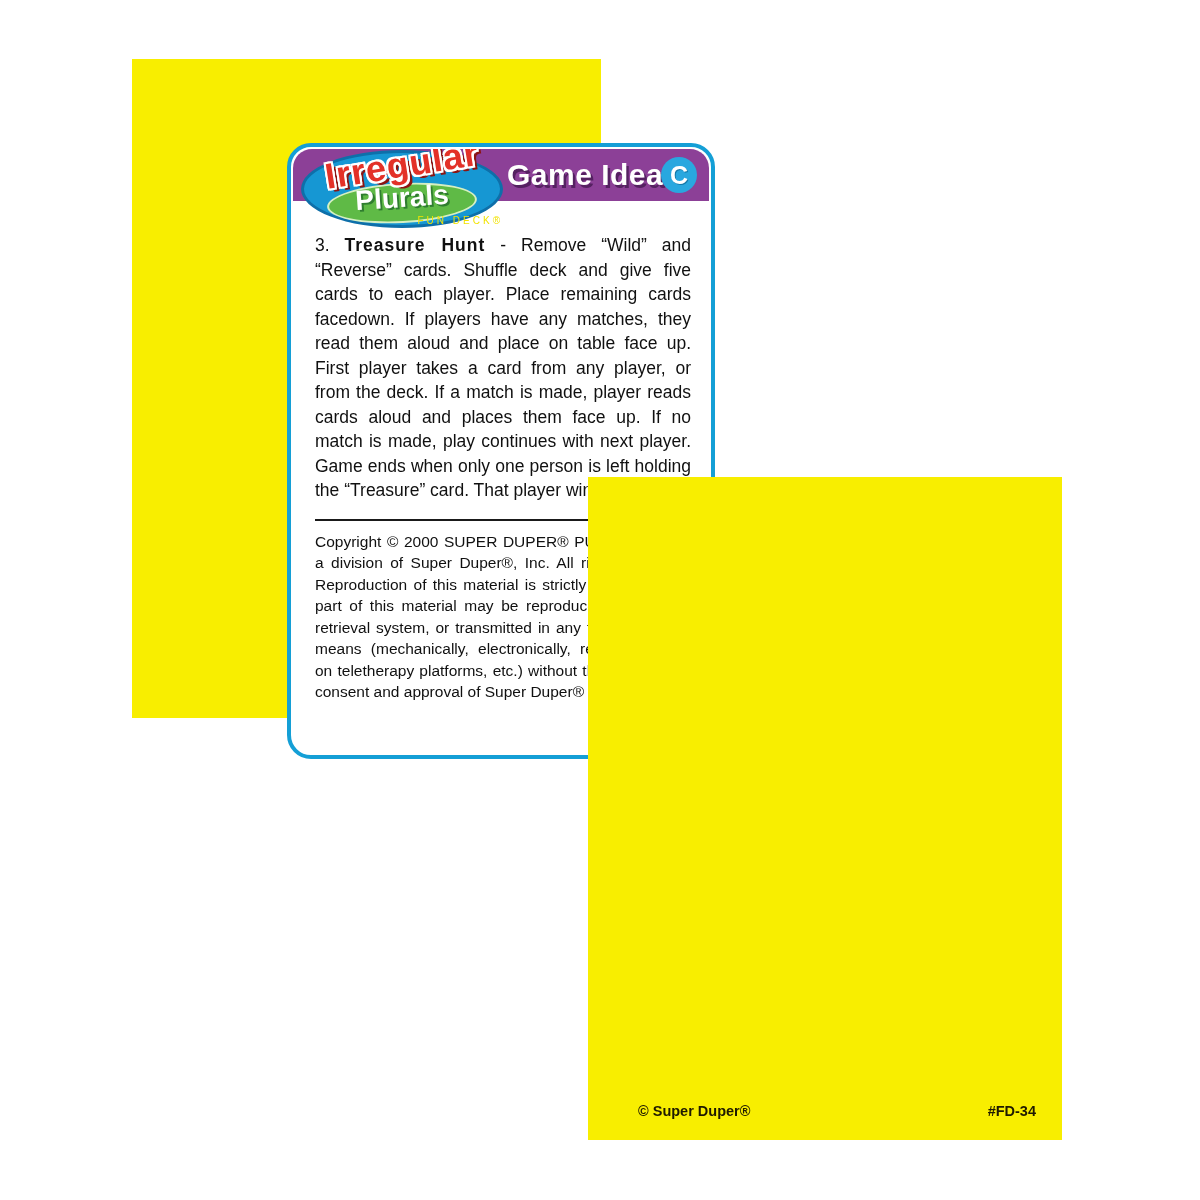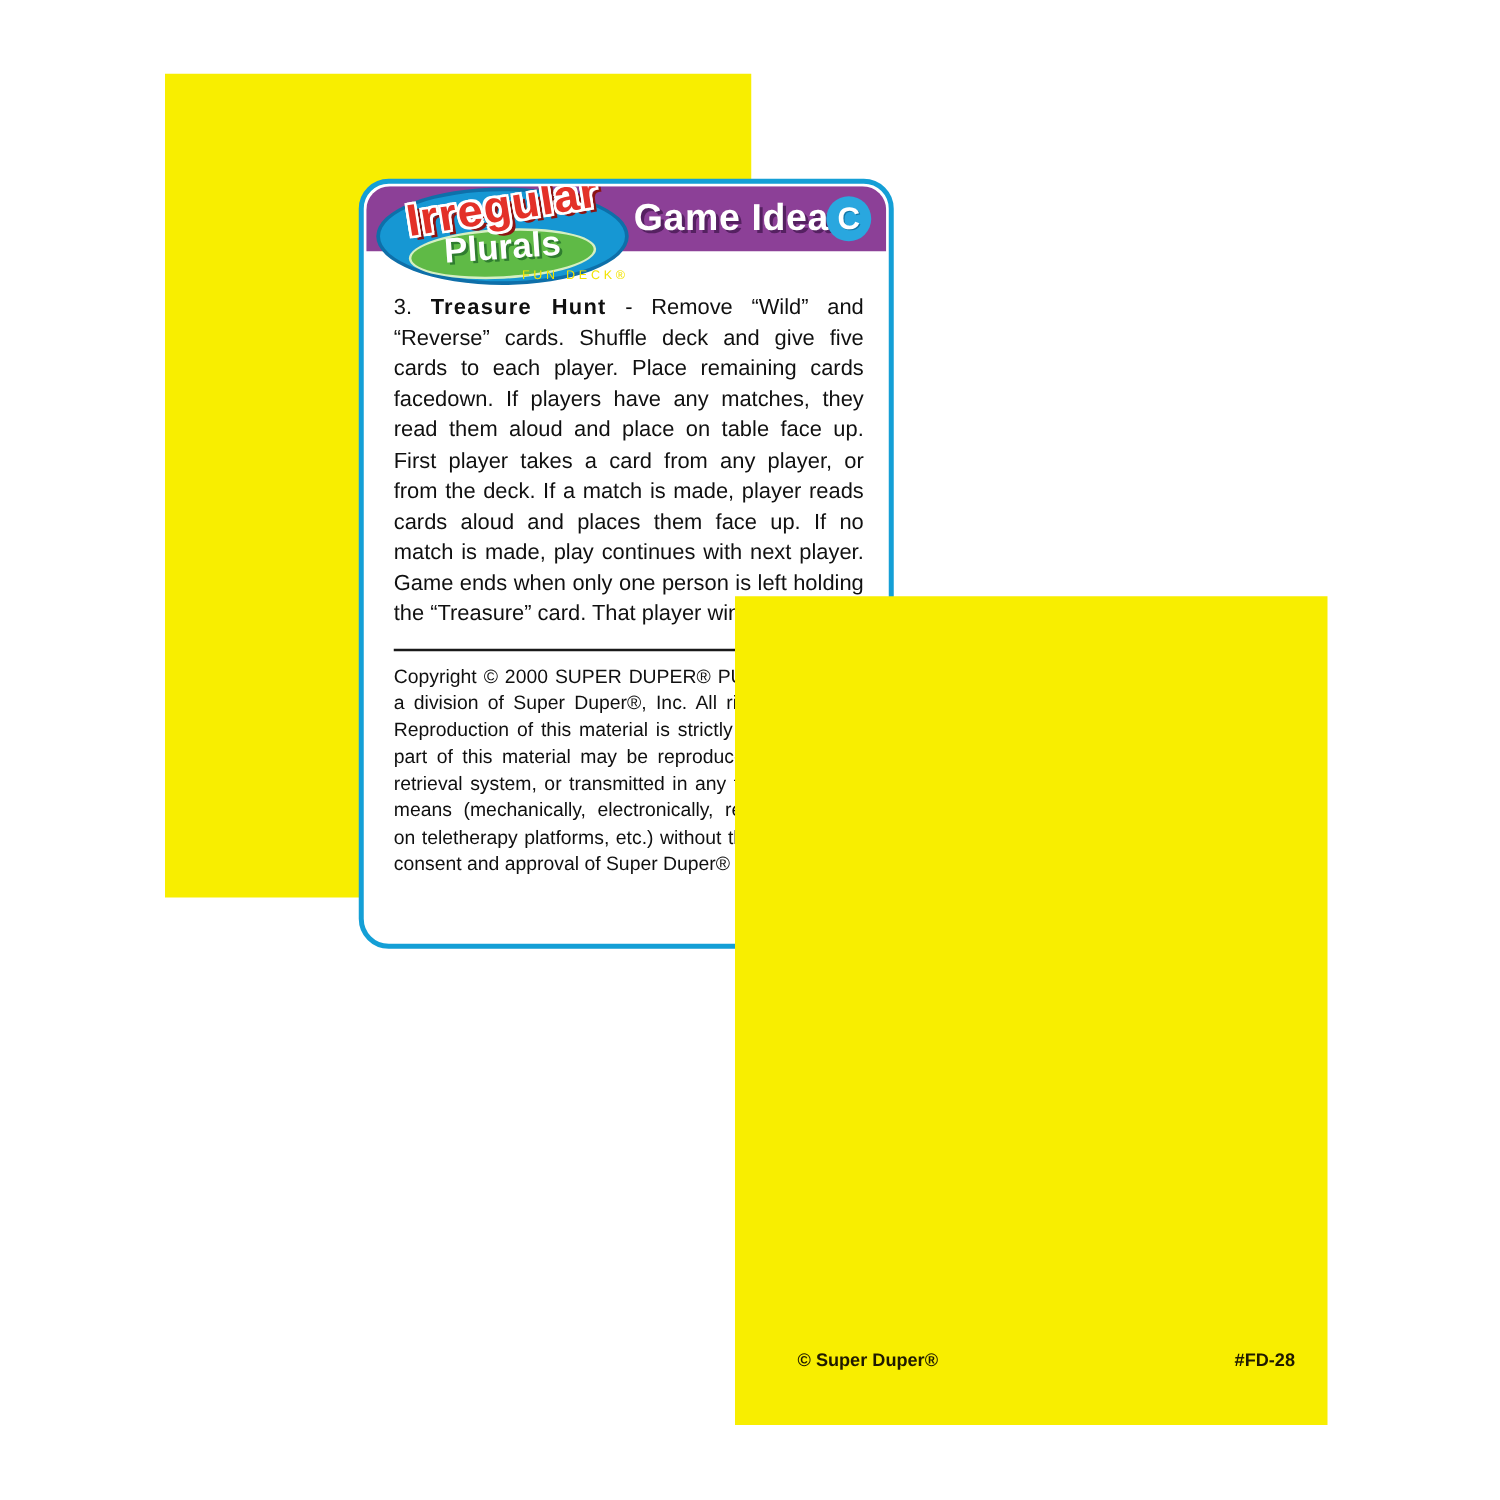--- a/index.html
+++ b/index.html
@@ -40,21 +40,21 @@
 
   .c1-body{padding:32px 18px 0 22px;}
   .para{margin:0 0 14px 0;font-size:17.5px;line-height:24.5px;color:#101010;text-align:justify;}
   .para b{letter-spacing:1px;}
   .divider{border:none;border-top:2px solid #1a1a1a;margin:16px 6px 10px 0;}
   .copyright{margin:0;font-size:15.5px;line-height:21.5px;color:#101010;text-align:justify;}
 
   
   #card2-mat{left:588px;top:477px;width:474px;height:663px;}
 
-  .c2-footer{position:absolute;top:604px;font-size:14.5px;font-weight:bold;color:#1f1a00;}
+  .c2-footer{position:absolute;top:626px;font-size:14.5px;font-weight:bold;color:#1f1a00;}
   .c2-footer.left{left:50px;}
   .c2-footer.right{right:26px;}
 </style>
 </head>
 <body>
 
 <section class="yellow-mat" id="card1-mat">
   <div class="card-face" id="card1">
     <div class="card-inner">
 
@@ -77,14 +77,14 @@
         <p class="copyright">Copyright © 2000 SUPER DUPER® PUBLICATIONS, a division of Super Duper®, Inc. All rights reserved. Reproduction of this material is strictly prohibited. No part of this material may be reproduced stored in a retrieval system, or transmitted in any form or by any means (mechanically, electronically, recording, web, on teletherapy platforms, etc.) without the prior written consent and approval of Super Duper® Publications.</p>
       </div>
 
     </div>
   </div>
 </section>
 
 <section class="yellow-mat" id="card2-mat">
 
   <div class="c2-footer left">© Super Duper®</div>
-  <div class="c2-footer right">#FD-28</div>
+  <div class="c2-footer right">#FD-34</div>
 </section>
 
 </body></html>

